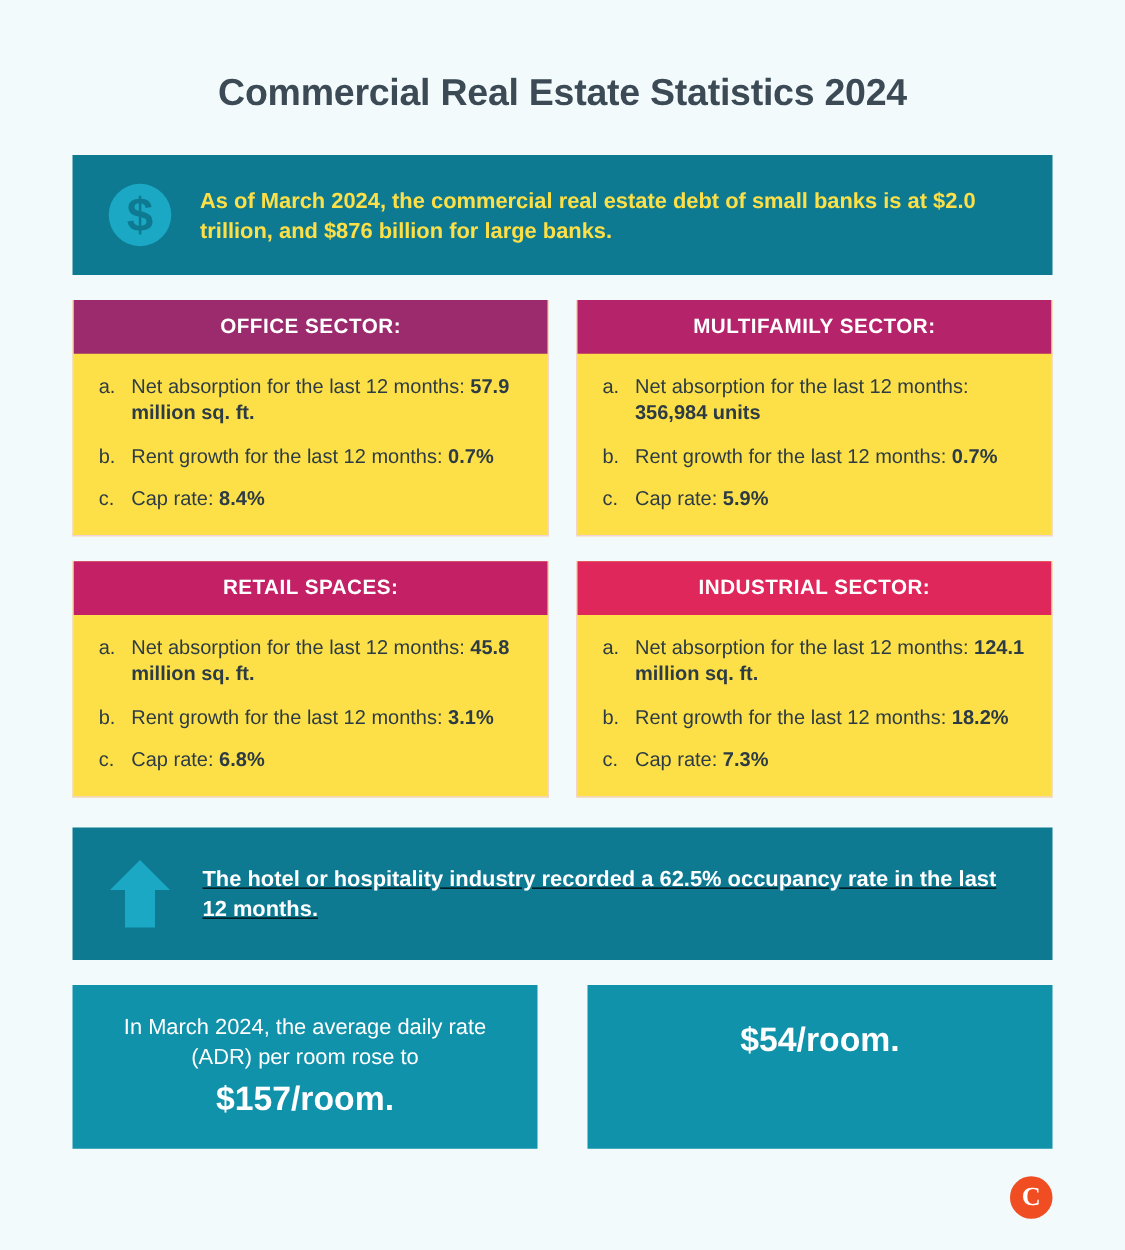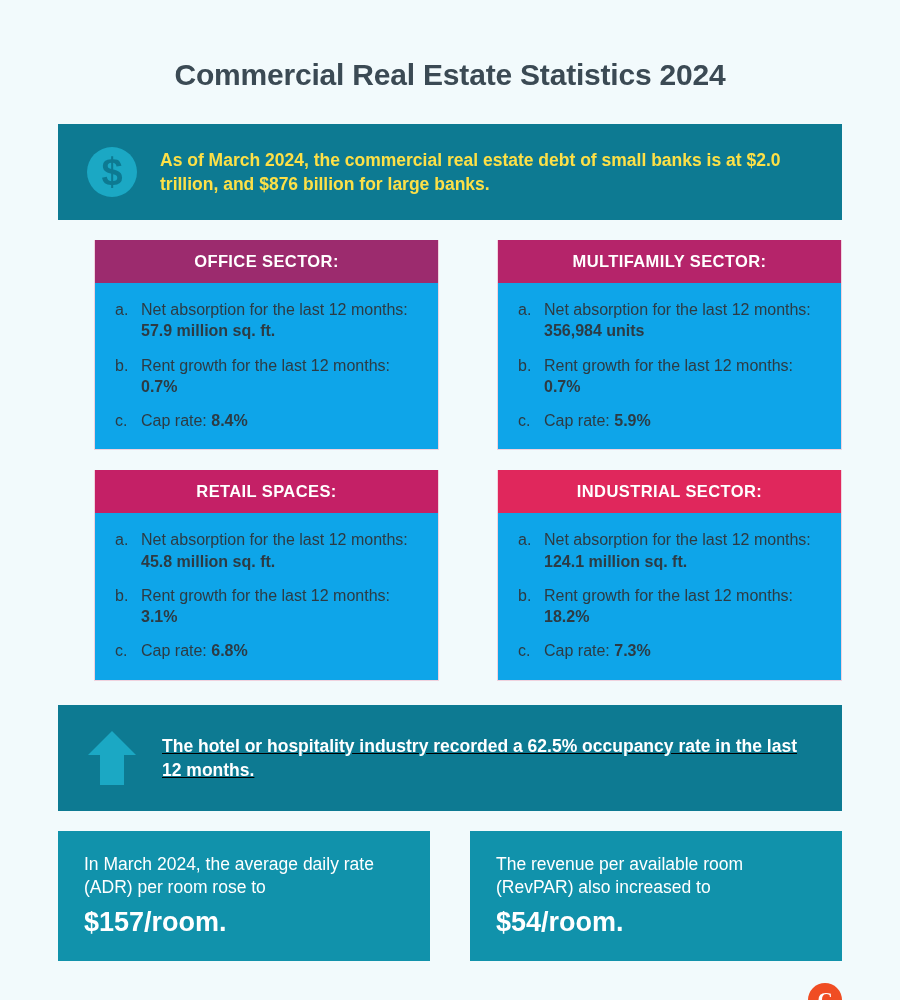--- a/index.html
+++ b/index.html
@@ -59,25 +59,24 @@
   }
 
   
   .grid {
     display: flex;
     gap: 22px;
     margin-top: 20px;
   }
   .card {
     flex: 1 1 0;
-    background: #0ea5e9;
+    background: #fde047;
     border: 1px solid #f0d2de;
     border-top: none;
     box-sizing: border-box;
-    margin-left: 36px;
   }
   .card-head {
     text-align: center;
     color: #ffffff;
     font-size: 16.5px;
     font-weight: bold;
     letter-spacing: 0.4px;
     padding: 12px 8px;
   }
   .card-body {
@@ -133,20 +132,21 @@
     font-size: 17.5px;
     font-weight: bold;
     line-height: 1.38;
   }
 
   
   .bottom-grid {
     display: flex;
     gap: 40px;
     margin-top: 20px;
+    text-align: center;
   }
   .stat-card {
     flex: 1 1 0;
     background: #1192ab;
     color: #ffffff;
     padding: 22px 26px 24px 26px;
     box-sizing: border-box;
     min-height: 124px;
   }
   .stat-text {
@@ -316,21 +316,20 @@
     <div class="bottom-grid">
 
       <div class="stat-card">
         <div class="stat-text">In March 2024, the average daily rate (ADR) per room rose to</div>
         <div class="stat-value">
           <span>$157/room</span><span class="period">.</span>
         </div>
       </div>
 
       <div class="stat-card">
-        <div class="stat-text">The revenue per available room (RevPAR) also increased to</div>
         <div class="stat-value">
           <span>$54/room</span><span class="period">.</span>
         </div>
       </div>
 
     </div>
 
     <div class="logo-row">
       <div class="logo">C</div>
     </div>

